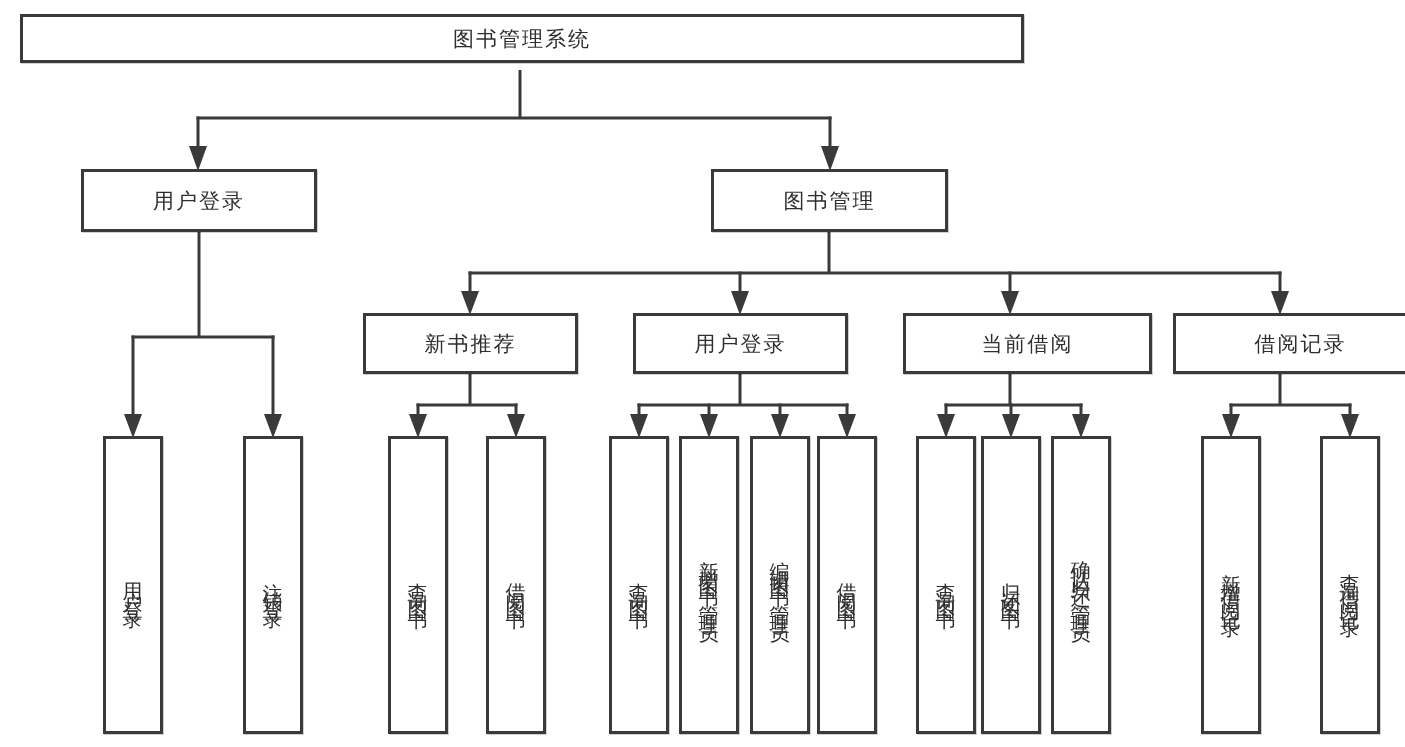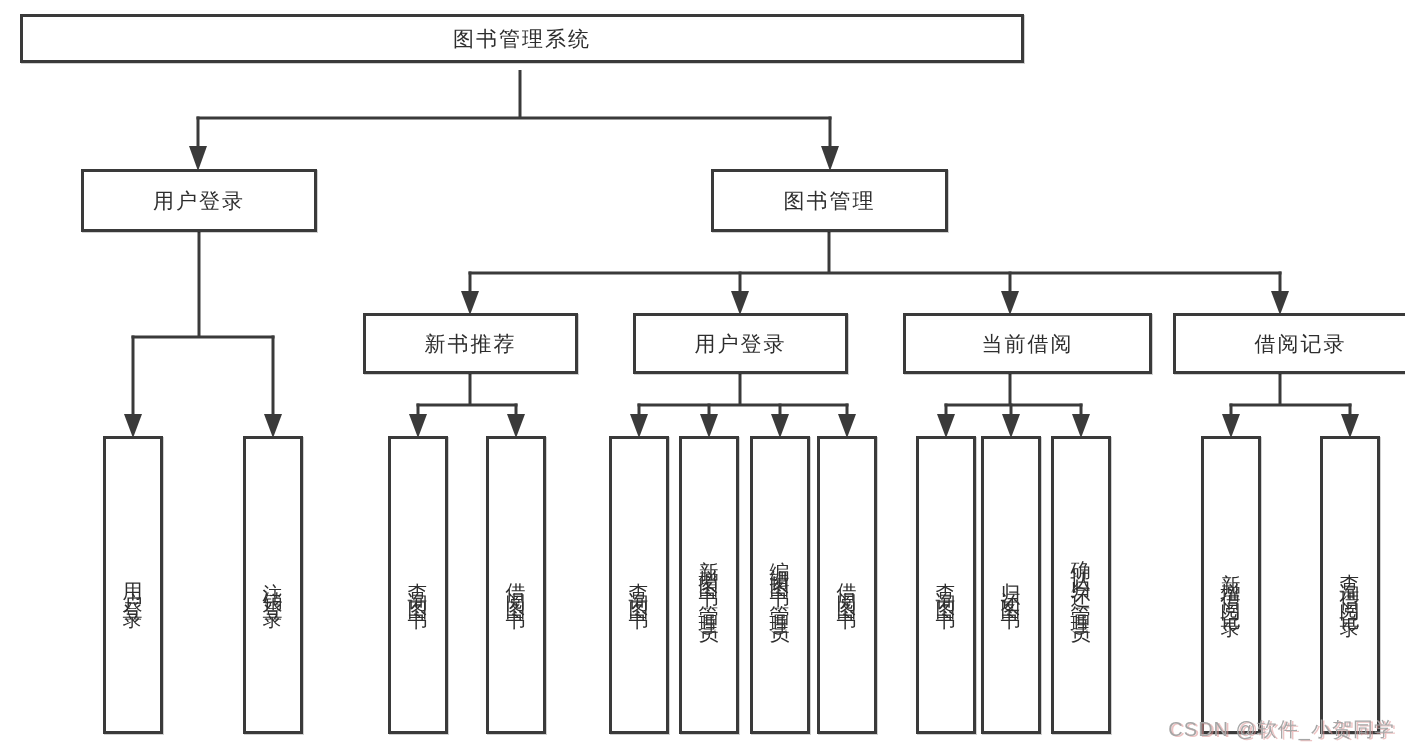--- a/index.html
+++ b/index.html
@@ -185,15 +185,14 @@
     <span class="vtxt">确认归还（管理员）</span>
   </div>
 
   <div class="node v" style="left:1201px; top:436px; width:60px; height:298px;">
     <span class="vtxt">新增借阅记录</span>
   </div>
   <div class="node v" style="left:1320px; top:436px; width:60px; height:298px;">
     <span class="vtxt">查询借阅记录</span>
   </div>
 
-  <div class="watermark">CSDN @软件_小贺同学</div>
 
 </div>
 
 </body></html>

